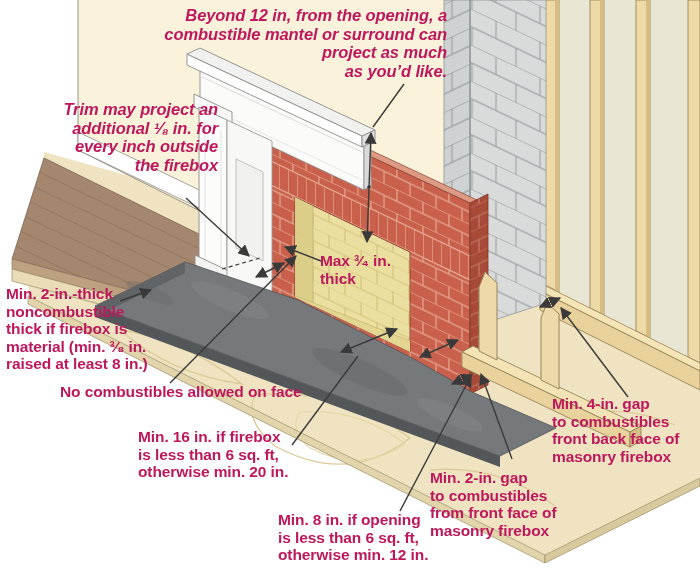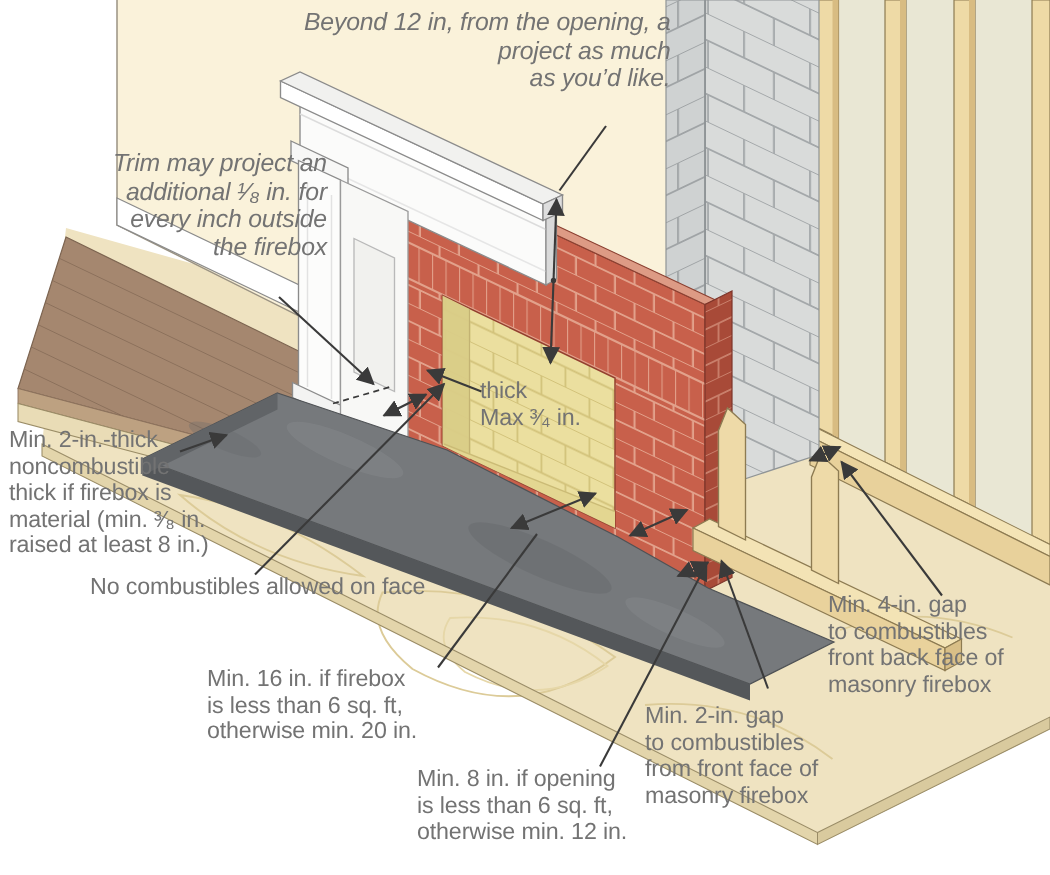--- a/index.html
+++ b/index.html
@@ -1,20 +1,20 @@
 <!DOCTYPE html>
 <html><head>
 <meta charset="utf-8">
 <style>
   html,body{margin:0;padding:0;background:#fff;}
   #stage{position:relative;width:700px;height:583px;background:#fff;overflow:hidden;
          font-family:"Liberation Sans","DejaVu Sans",sans-serif;}
   #scene{position:absolute;left:0;top:0;}
-  .lbl{position:absolute;z-index:5;font-weight:400;font-size:15.5px;line-height:1.13;
-       color:#737373;letter-spacing:-0.1px;}
+  .lbl{position:absolute;z-index:5;font-weight:700;font-size:15.5px;line-height:1.13;
+       color:#be185d;letter-spacing:-0.1px;}
   .lbl span{display:block;}
   .it{font-style:italic;font-size:16.5px;}
   .right{text-align:right}
   .center{text-align:left}
 </style>
 </head>
 <body>
 
 <div id="stage">
 
@@ -166,49 +166,50 @@
     <path d="M420,357 L458,340" marker-start="url(#mA)" marker-end="url(#mA)"></path>
     <path d="M512,459 L481,374" marker-end="url(#mA)"></path>
     <path d="M452,384 L472,375" marker-start="url(#mA)" marker-end="url(#mA)"></path>
     <path d="M628,397 L561,308" marker-end="url(#mA)"></path>
     <path d="M540,307 L560,298" marker-start="url(#mA)" marker-end="url(#mA)"></path>
   </g>
 </svg>
 
   <div class="lbl it right" style="left:102px;top:6px;width:345px">
     <span>Beyond 12 in, from the opening, a</span>
+    <span>combustible mantel or surround can</span>
     <span>project as much</span>
     <span>as you’d like.</span>
   </div>
 
   <div class="lbl it right" style="left:60px;top:100px;width:158px">
     <span>Trim may project an</span>
     <span>additional ¹⁄₈ in. for</span>
     <span>every inch outside</span>
     <span>the firebox</span>
   </div>
 
   <div class="lbl" style="left:320px;top:252px;width:100px">
+    <span>Max ³⁄₄ in.</span>
     <span>thick</span>
-    <span>Max ³⁄₄ in.</span>
   </div>
 
   <div class="lbl" style="left:6px;top:285px;width:178px">
     <span>Min. 2-in.-thick</span>
     <span>noncombustible</span>
     <span>thick if firebox is</span>
     <span>material (min. ³⁄₈ in.</span>
     <span>raised at least 8 in.)</span>
   </div>
 
   <div class="lbl" style="left:60px;top:383px;width:268px">
     <span>No combustibles allowed on face</span>
   </div>
 
-  <div class="lbl center" style="left:138px;top:444px;width:168px">
+  <div class="lbl center" style="left:138px;top:428px;width:168px">
     <span>Min. 16 in. if firebox</span>
     <span>is less than 6 sq. ft,</span>
     <span>otherwise min. 20 in.</span>
   </div>
 
   <div class="lbl center" style="left:278px;top:511px;width:220px">
     <span>Min. 8 in. if opening</span>
     <span>is less than 6 sq. ft,</span>
     <span>otherwise min. 12 in.</span>
   </div>

